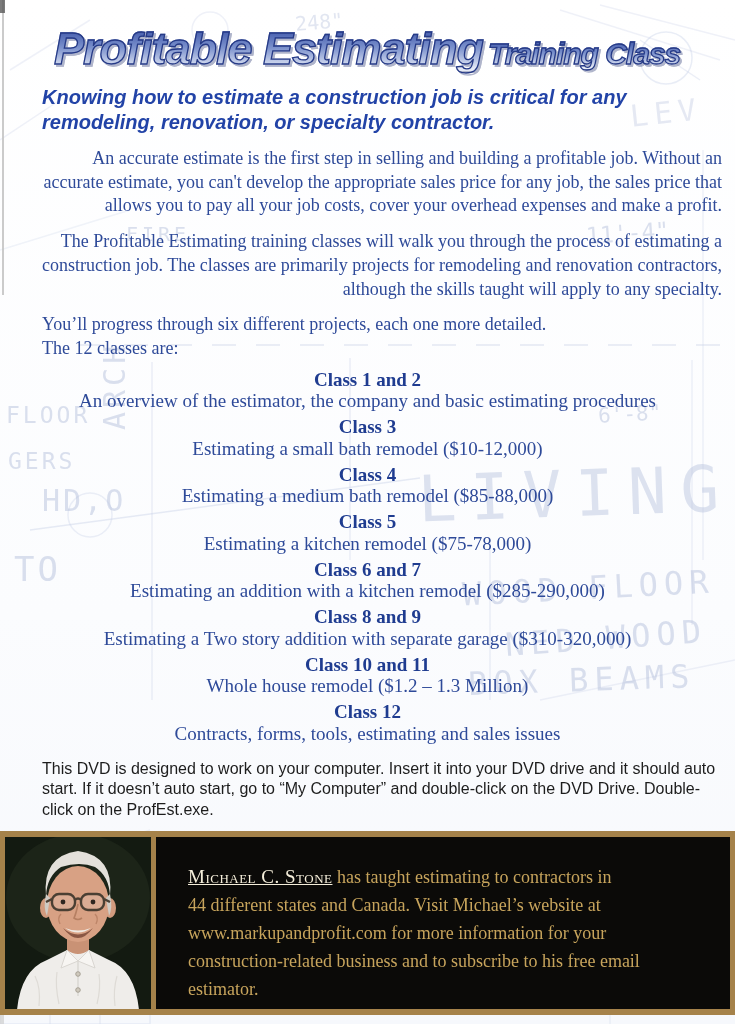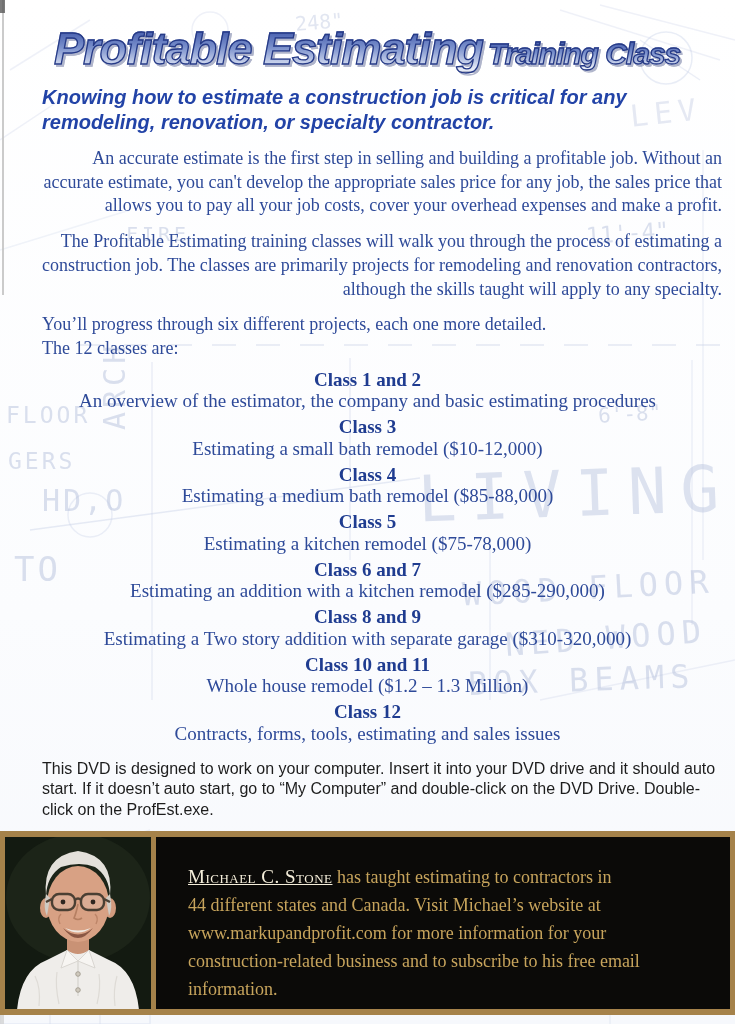--- a/index.html
+++ b/index.html
@@ -208,18 +208,18 @@
           <circle cx="73" cy="138" r="2.3" fill="#cfc9bd" stroke="#9a9488" stroke-width=".8"></circle>
           <circle cx="73" cy="154" r="2.3" fill="#cfc9bd" stroke="#9a9488" stroke-width=".8"></circle>
           <path d="M30,140 Q36,152 34,170 M112,140 Q108,154 110,170 M52,136 Q50,150 54,168 M94,138 Q96,152 92,168" stroke="#dedbd6" stroke-width="1.2" fill="none"></path>
         </svg>
       </div>
       <div class="bio-text">
         <div class="bio-line"><span class="bio-name">Michael C. Stone</span><span> has taught estimating to contractors in</span></div>
         <div class="bio-line">44 different states and Canada. Visit Michael’s website at</div>
         <div class="bio-line">www.markupandprofit.com for more information for your</div>
         <div class="bio-line">construction-related business and to subscribe to his free email</div>
-        <div class="bio-line">information.</div>
+        <div class="bio-line">estimator.</div>
       </div>
     </div>
 
   </div>
 </div>
 
 </body></html>

